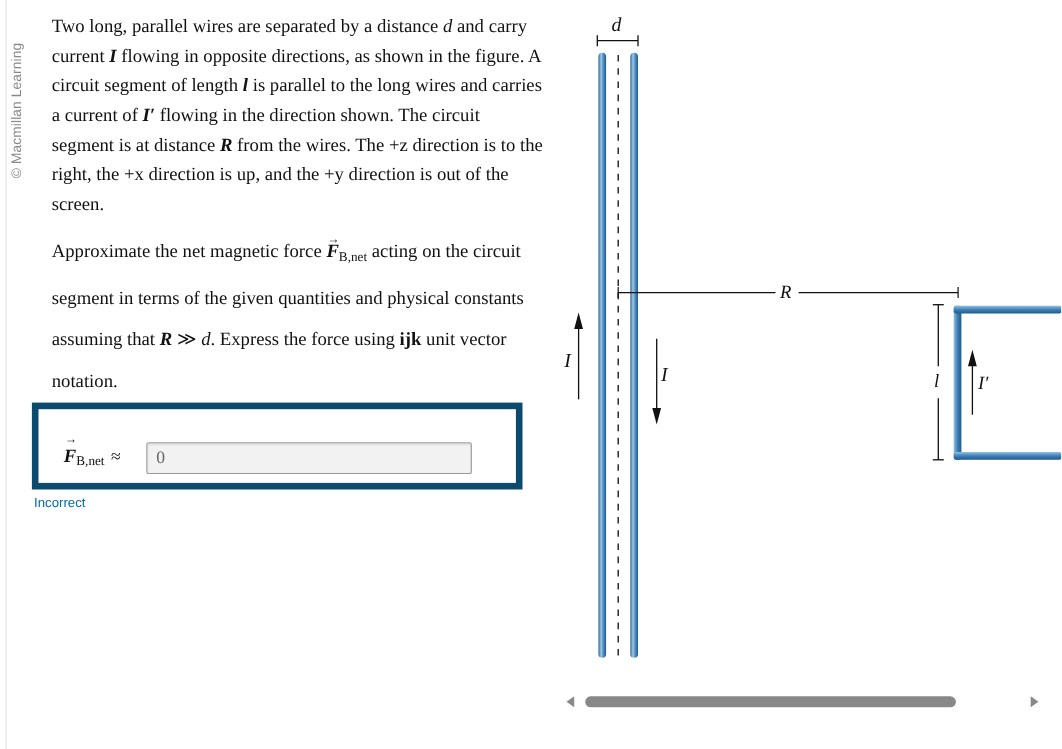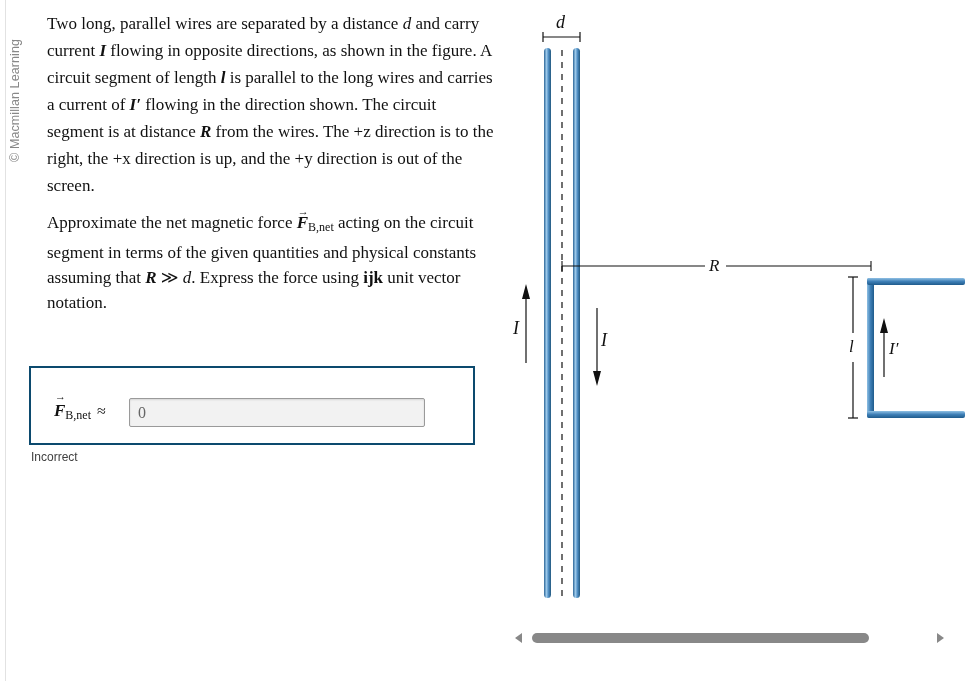--- a/index.html
+++ b/index.html
@@ -10,37 +10,37 @@
 
     .credit {
       position: absolute; left: 8px; top: 162px;
       transform-origin: left top; transform: rotate(-90deg);
       font-family: "Liberation Sans", "DejaVu Sans", sans-serif;
       font-size: 12.5px; color: #888; white-space: nowrap; letter-spacing: 0.1px;
     }
 
     .problem { position: absolute; left: 47px; top: 10px; width: 450px; font-size: 17px; line-height: 27px; }
     .problem p { margin: 0; }
-    .problem .para2 { margin-top: 11px; line-height: 25px; }
+    .problem .para2 { margin-top: 11px; line-height: 38px; }
     i { font-style: italic; }
     b { font-weight: bold; }
     .vec { position: relative; display: inline-block; font-style: italic; font-weight: bold; }
     .vec::before { content: "\2192"; position: absolute; left: 1px; top: -11px; font-size: 11px; font-style: normal; font-weight: normal; }
     sub { font-size: 12px; font-weight: normal; font-style: normal; vertical-align: -3px; }
 
-    .answer-box { position: absolute; left: 29px; top: 366px; width: 446px; height: 79px; border: 2px solid #0c4a6e; }
+    .answer-box { position: absolute; left: 29px; top: 366px; width: 446px; height: 79px; border: 6px solid #0c4a6e; }
     .answer-label { position: absolute; left: 23px; top: 33px; font-size: 17px; }
     .answer-label .approx { margin-left: 6px; font-size: 16px; }
     .answer-input {
       position: absolute; left: 98px; top: 30px; width: 296px; height: 29px;
       background: #f2f2f2; border: 1px solid #9a9a9a; border-radius: 2px;
       box-shadow: inset 0 1px 2px rgba(0,0,0,0.12);
       font-family: "Liberation Serif", serif; font-size: 16px; color: #666; padding: 0 8px; line-height: 27px;
     }
-    .feedback { position: absolute; left: 31px; top: 450px; font-family: "Liberation Sans", "DejaVu Sans", sans-serif; font-size: 12px; color: #404040; }
+    .feedback { position: absolute; left: 31px; top: 450px; font-family: "Liberation Sans", "DejaVu Sans", sans-serif; font-size: 12px; color: #0369a1; }
 
     .figure { position: absolute; left: 500px; top: 0; width: 465px; height: 620px; }
     .lbl { position: absolute; font-family: "Liberation Serif", serif; font-style: italic; font-size: 18px; color: #111; }
 
     .scrollbar { position: absolute; left: 515px; top: 629px; width: 435px; height: 20px; }
     .scroll-left { position: absolute; left: 0; top: 4px; width: 0; height: 0; border-top: 5px solid transparent; border-bottom: 5px solid transparent; border-right: 7px solid #888; }
     .scroll-right { position: absolute; right: 6px; top: 4px; width: 0; height: 0; border-top: 5px solid transparent; border-bottom: 5px solid transparent; border-left: 7px solid #888; }
     .scroll-thumb { position: absolute; left: 17px; top: 4px; width: 337px; height: 10px; background: #888; border-radius: 5px; }
   </style>
 </head>

